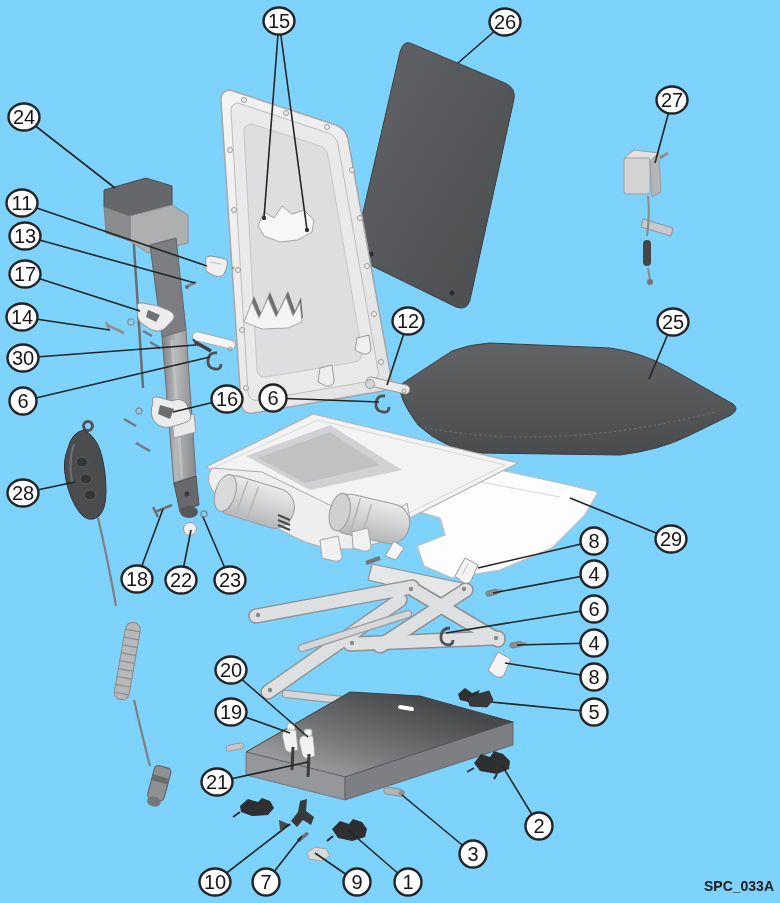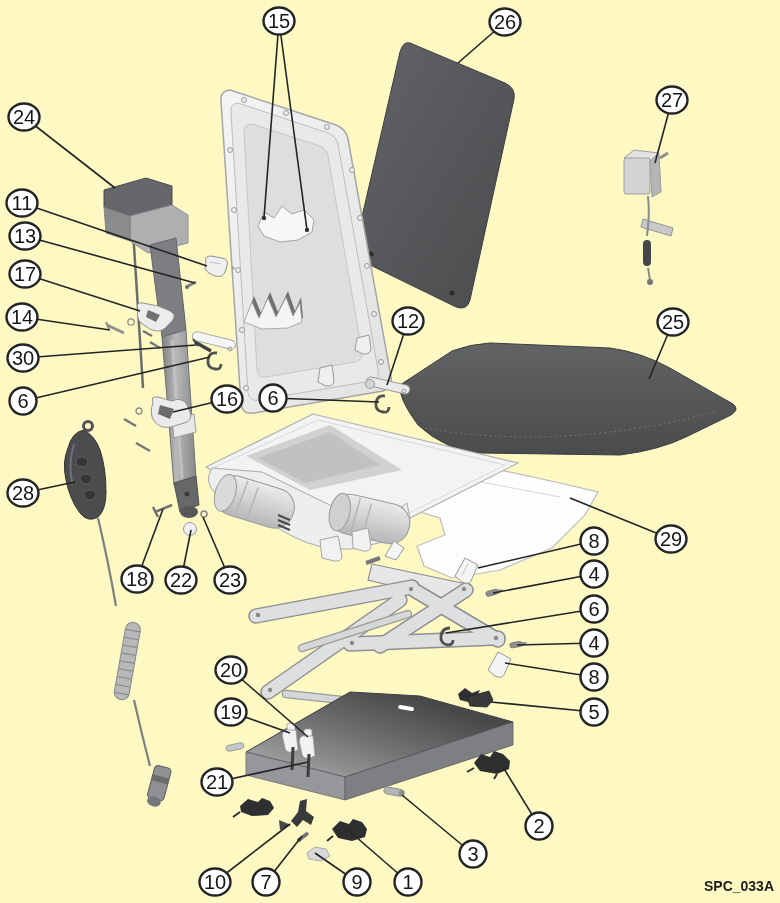--- a/index.html
+++ b/index.html
@@ -1,16 +1,16 @@
 <!DOCTYPE html>
 <html style="--line: #232426; --calloutFill: #ffffff; --darkPart: #2e2f31; --cushionGray: #57585a; --midGray: #8a8b8d; --lightPart: #f0f0f1;"><head>
 <meta charset="utf-8">
 <style>
   html,body{margin:0;padding:0;background:#fff;}
-  .stage{position:relative;width:780px;height:903px;background:#fef9c3;overflow:hidden;
+  .stage{position:relative;width:780px;height:903px;background:#7dd3fc;overflow:hidden;
          font-family:"Liberation Sans",sans-serif;}
   svg{display:block;}
   .leader{stroke:var(--line,#232426);stroke-width:1.6;fill:none;}
   .bubble{fill:var(--calloutFill,#fff);stroke:var(--line,#232426);stroke-width:2.4;}
   .bubble-label{font:400 20px "Liberation Sans",sans-serif;fill:#161618;text-anchor:middle;}
   .figcode{font:700 14px "Liberation Sans",sans-serif;fill:#1c1c1e;}
   .hk{stroke:#505153;stroke-width:2.8;fill:none;}
   .scr{stroke:#76777a;stroke-width:2.5;fill:none;}
 </style>
 </head>

